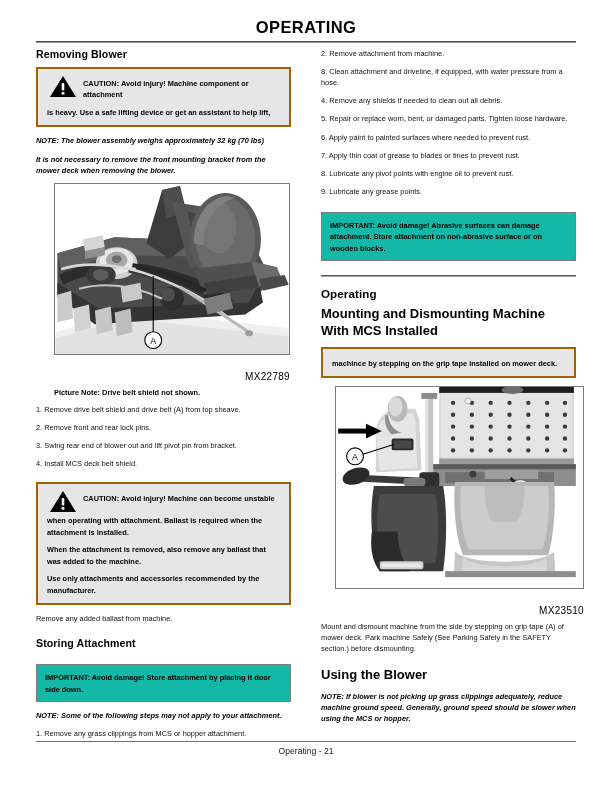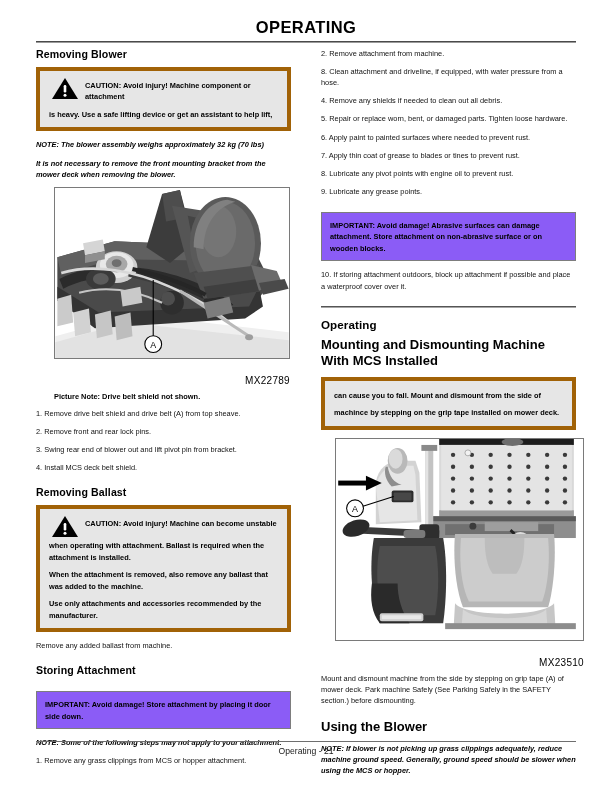--- a/index.html
+++ b/index.html
@@ -47,40 +47,40 @@
     font-size:7.4px;line-height:1.5;margin:0 0 7px 0;padding:0;
     font-style:italic;font-weight:bold;color:#000;
   }
   p.picnote{
     font-size:7.4px;line-height:1.5;margin:0 0 6px 0;padding:0 0 0 18px;
     font-weight:bold;
   }
 
   
   .caution{
-    border:4px solid #a16207;
+    border:2px solid #a16207;
     background:#e6e6e6;
     padding:9px 9px 7px 9px;
     margin:0 0 8px 0;
     box-sizing:border-box;
   }
   .caution .ln{
     font-size:7.4px;line-height:1.55;font-weight:bold;margin:0 0 6px 0;
   }
   .caution .ln:last-child{margin-bottom:0;}
   .caution .ln.first{
     padding-left:36px;position:relative;min-height:16px;
   }
   .tri{
     position:absolute;left:2px;top:-3px;
     width:28px;height:23px;
   }
   .important{
     border:1px solid #7d7d7d;
-    background:#8b5cf6;
+    background:#14b8a6;
     padding:7px 8px 6px 8px;
     margin:15px 0 8px 0;
     box-sizing:border-box;
   }
   .important .ln{
     font-size:7.4px;line-height:1.55;font-weight:bold;margin:0;
   }
 
   
   figure{margin:0 0 5px 0;padding:0;}
@@ -214,21 +214,20 @@
       </figure>
 
       <p class="picnote">Picture Note:  Drive belt shield not shown.</p>
       <p class="body">1. Remove drive belt shield and drive belt (A) from top sheave.</p>
       <p class="body">2. Remove front and rear lock pins.</p>
       <p class="body">3. Swing rear end of blower out and lift pivot pin from bracket.</p>
       <p class="body">4. Install MCS deck belt shield.</p>
 
       <div class="spacer-sm"></div>
 
-      <h2 class="sect">Removing Ballast</h2>
 
       <div class="caution">
         <div class="ln first">
           <svg class="tri" viewBox="0 0 28 23">
             <polygon points="14,1 27,22 1,22" fill="#000"></polygon>
             <rect x="12.7" y="8" width="2.6" height="7.5" rx="1.2" fill="#fff"></rect>
             <circle cx="14" cy="18.3" r="1.5" fill="#fff"></circle>
           </svg>
           <span>CAUTION: Avoid injury! Machine can become unstable</span>
         </div>
@@ -259,29 +258,27 @@
       <p class="body">5. Repair or replace worn, bent, or damaged parts. Tighten loose hardware.</p>
       <p class="body">6. Apply paint to painted surfaces where needed to prevent rust.</p>
       <p class="body">7. Apply thin coat of grease to blades or tines to prevent rust.</p>
       <p class="body">8. Lubricate any pivot points with engine oil to prevent rust.</p>
       <p class="body">9. Lubricate any grease points.</p>
 
       <div class="important">
         <div class="ln">IMPORTANT: Avoid damage! Abrasive surfaces can damage attachment. Store attachment on non-abrasive surface or on wooden blocks.</div>
       </div>
 
-      <p class="body">10. If storing attachment outdoors, block up attachment if possible and place a waterproof cover over it.</p>
 
       <div class="divider"></div>
 
       <h2 class="sect big">Operating</h2>
       <h3 class="sub">Mounting and Dismounting Machine With MCS Installed</h3>
 
       <div class="caution">
-        <div class="ln">can cause you to fall. Mount and dismount from the side of</div>
         <div class="ln">machince by stepping on the grip tape installed on mower deck.</div>
       </div>
 
       <figure class="fig2">
         <div class="figframe">
           <svg viewBox="0 0 249 203" width="247" height="201">
             <rect x="0" y="0" width="249" height="203" fill="#ffffff"></rect>
 
             <rect x="104" y="0" width="136" height="78" fill="#d9d9d9"></rect>
             <rect x="104" y="0" width="136" height="6" fill="#1d1d1d"></rect>

